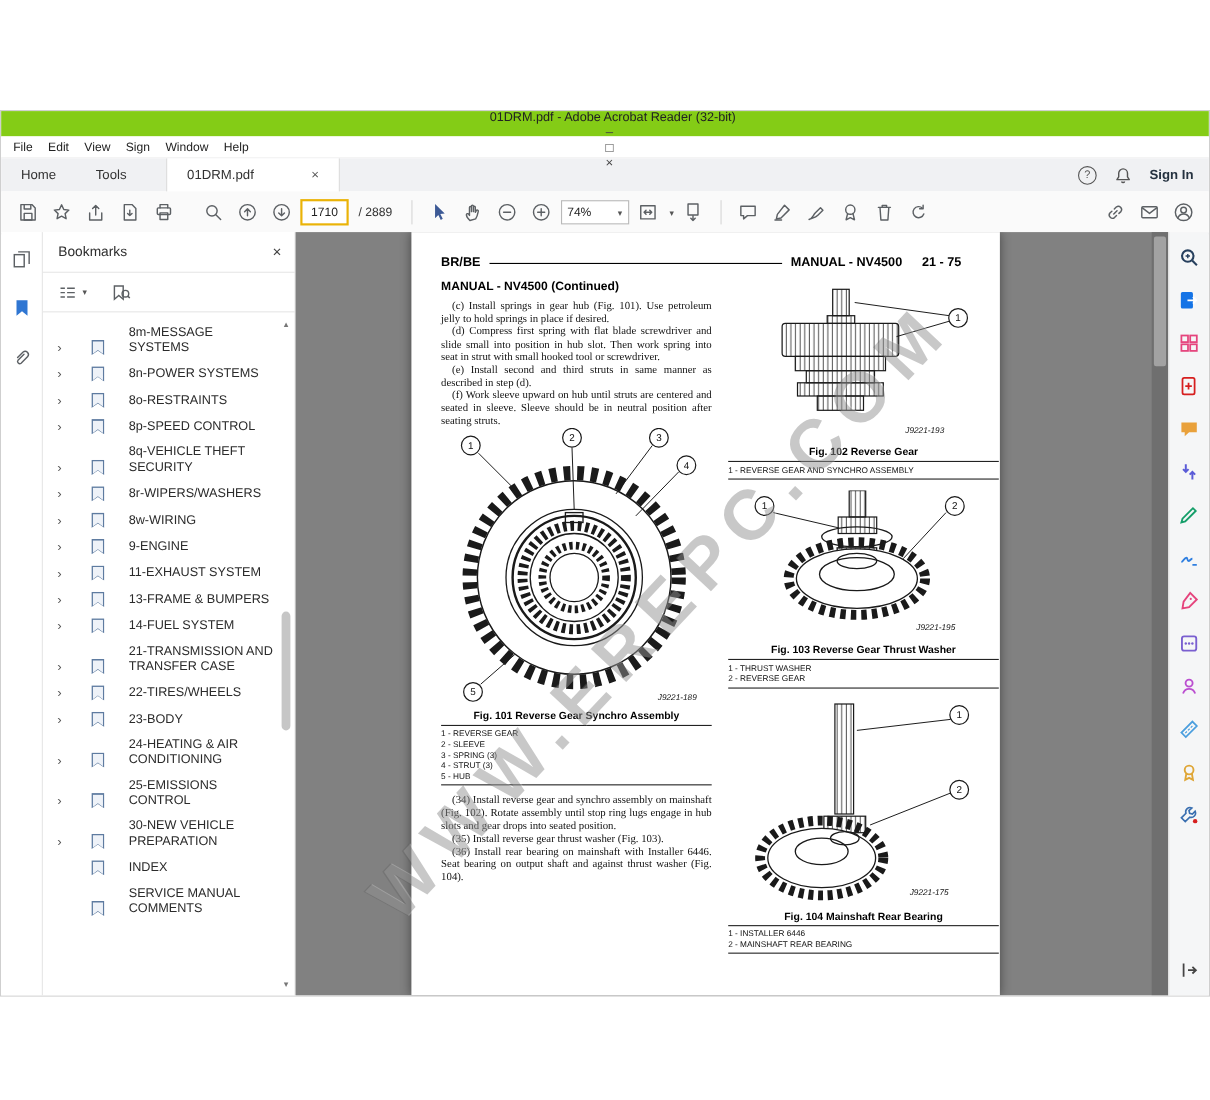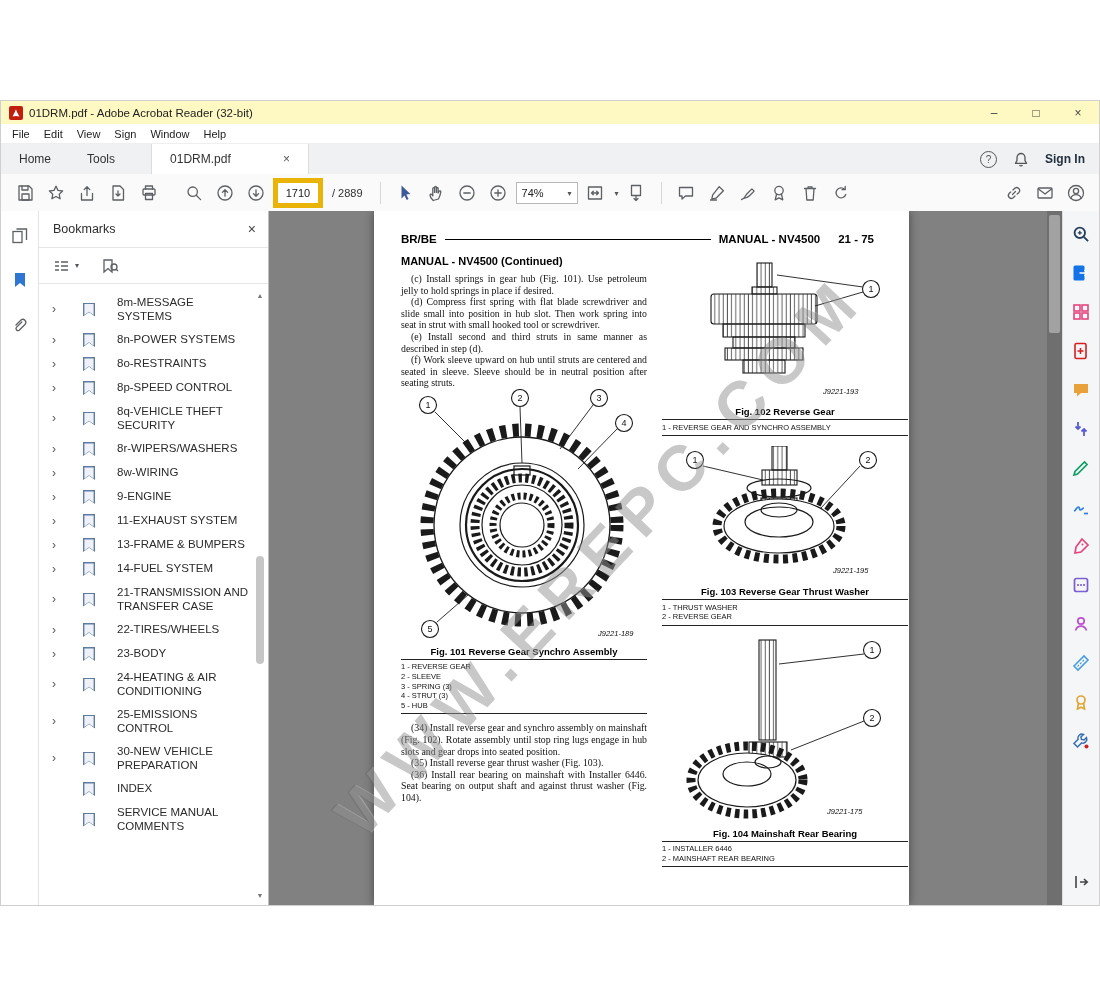--- a/index.html
+++ b/index.html
@@ -3,21 +3,21 @@
 <meta charset="utf-8">
 <style>
   html,body{margin:0;padding:0;}
   body{width:1100px;height:1000px;background:#fff;font-family:"Liberation Sans",sans-serif;
        -webkit-font-smoothing:antialiased;}
   .stage{position:relative;width:1100px;height:1000px;overflow:hidden;background:#fff;}
   .app{position:absolute;left:0;top:100px;width:1100px;height:806px;background:#fff;
        border:1px solid #cfcfcf;box-sizing:border-box;overflow:hidden;}
 
   
-  .titlebar{height:23px;display:flex;align-items:center;padding:0 0 0 8px;background:#fef9c3;}
+  .titlebar{height:23px;display:flex;align-items:center;padding:0 0 0 8px;background:#84cc16;flex-direction:column;}
   .titlebar .ttl{font-size:11.5px;color:#222;margin-left:6px;flex:1;}
   .wbtn{width:42px;height:23px;display:flex;align-items:center;justify-content:center;
         font-size:12px;color:#444;cursor:default;}
   
   .menubar{height:19px;display:flex;align-items:center;padding-left:4px;background:#fff;
            border-bottom:1px solid #efefef;}
   .menubar span{font-size:11px;color:#222;padding:0 7px;cursor:default;}
   
   .tabbar{height:30px;background:#f0f1f3;display:flex;align-items:stretch;}
   .tab{display:flex;align-items:center;padding:0 18px;font-size:12px;color:#323232;cursor:default;}
@@ -28,42 +28,42 @@
   .helpcircle{width:15px;height:15px;border:1.2px solid #555;border-radius:50%;display:flex;
               align-items:center;justify-content:center;font-size:10px;color:#555;}
   .signin{font-size:12px;font-weight:bold;color:#24313f;}
   
   .toolbar{height:38px;background:#fafafa;border-bottom:1px solid #d8d8d8;display:flex;
            align-items:center;padding:0 10px;gap:4px;}
   .tbtn{width:27px;height:27px;display:flex;align-items:center;justify-content:center;border-radius:3px;}
   .tbtn svg{stroke:#5c6064;fill:none;stroke-width:1.3;stroke-linecap:round;stroke-linejoin:round;}
   .sep{width:1px;height:22px;background:#d6d6d6;margin:0 7px;}
   .sp{width:10px;}
-  .page-input{width:36px;height:18px;border:5px solid #eab308;background:#fff;font-size:11px;
+  .page-input{width:36px;height:18px;border:2px solid #eab308;background:#fff;font-size:11px;
               text-align:center;color:#222;font-family:"Liberation Sans",sans-serif;}
   .page-total{font-size:11px;color:#333;margin:0 6px 0 5px;white-space:nowrap;}
   .zoom-box{min-width:50px;height:20px;border:1px solid #b9b9b9;background:#fff;display:flex;
             align-items:center;justify-content:space-between;padding:0 5px;font-size:11px;color:#222;text-align:right;}
   .caret{font-size:8px;color:#555;margin-left:2px;}
   
   .main{position:absolute;left:0;top:110px;right:0;bottom:0;}
   .side-strip{position:absolute;left:0;top:0;bottom:0;width:38px;background:#fff;
               border-right:1px solid #e4e4e4;display:flex;flex-direction:column;align-items:center;
               padding-top:16px;gap:26px;box-sizing:border-box;}
   .side-strip svg{display:block;}
   
   .bm-panel{position:absolute;left:38px;top:0;bottom:0;width:230px;background:#fff;
             border-right:1px solid #bfbfbf;box-sizing:border-box;}
   .bm-head{height:36px;display:flex;align-items:center;padding:0 12px 0 14px;border-bottom:1px solid #e6e6e6;}
   .bm-head .t{font-size:12.5px;color:#2e2e2e;flex:1;}
   .bm-head .x{font-size:14px;color:#444;}
   .bm-opts{height:35px;display:flex;align-items:center;gap:22px;padding-left:14px;border-bottom:1px solid #e6e6e6;}
   .bm-opts svg{stroke:#5c6064;fill:none;stroke-width:1.3;}
   .bm-list{position:absolute;left:0;top:72px;right:16px;bottom:0;overflow:hidden;padding-top:8px;}
-  .bm-row{display:flex;align-items:center;padding:5px 2px 5px 13px;gap:22px;}
+  .bm-row{display:flex;align-items:flex-end;padding:5px 2px 5px 13px;gap:22px;}
   .bm-chevron{width:9px;flex:none;font-size:12px;line-height:13px;color:#555;}
   .bm-chevron::before{content:"\203A";}
   .bm-row.leaf .bm-chevron::before{content:"";}
   .bm-flag{position:relative;width:12px;height:14px;flex:none;margin-top:0;}
   .bm-flag::before{content:"";position:absolute;inset:0;background:#5e7ba0;
       clip-path:polygon(0 0,100% 0,100% 100%,50% 70%,0 100%);}
   .bm-flag::after{content:"";position:absolute;inset:1.4px;background:#eef2f8;
       clip-path:polygon(0 0,100% 0,100% 100%,50% 70%,0 100%);}
   .bm-label{font-size:11.5px;line-height:13.5px;color:#2b2b2b;width:140px;}
   .bm-scrollbar{position:absolute;right:2px;top:80px;bottom:4px;width:12px;}

